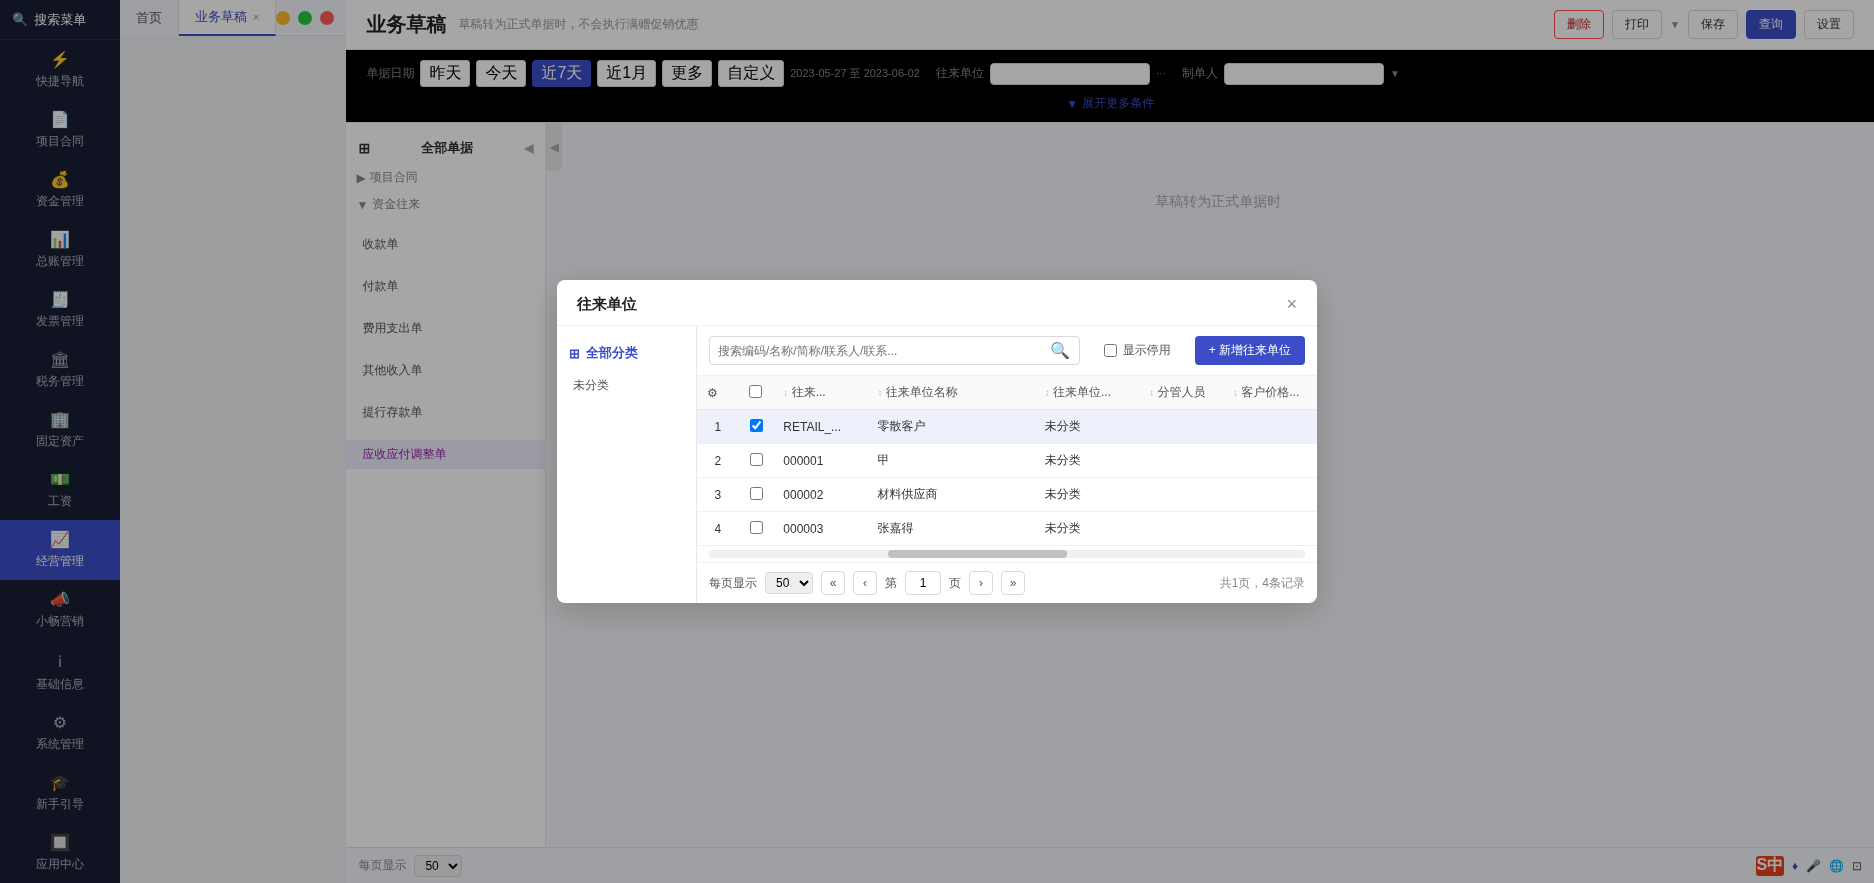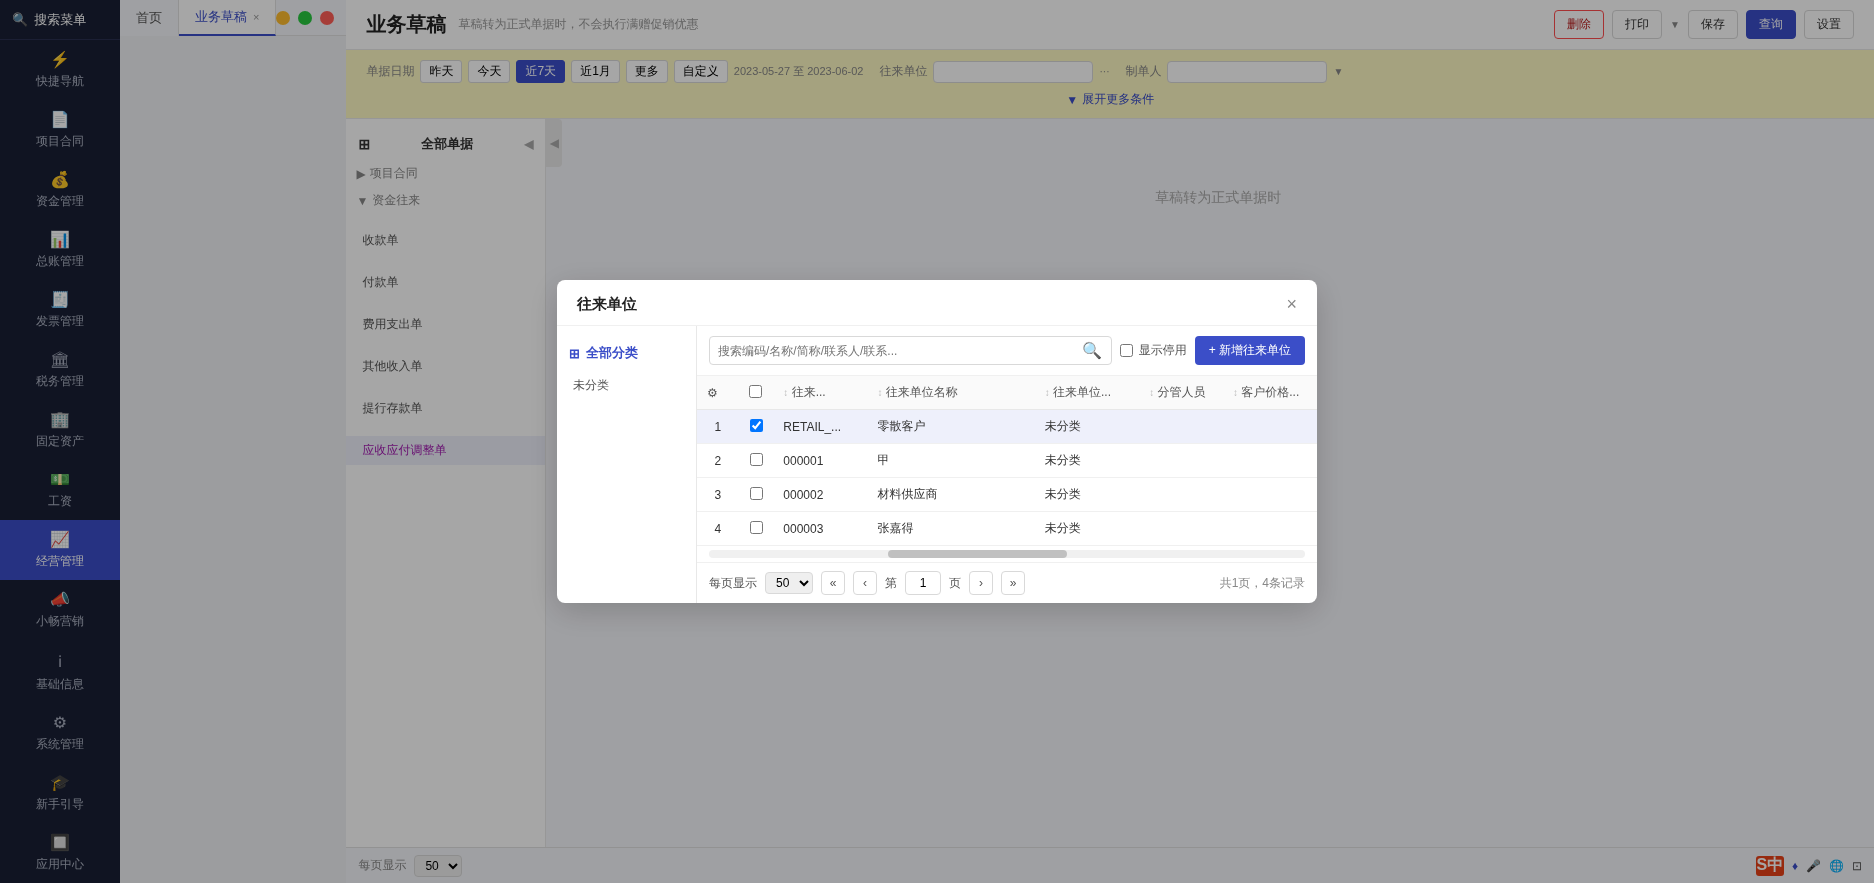--- a/index.html
+++ b/index.html
@@ -93,29 +93,29 @@
     .page-title { font-size: 20px; font-weight: bold; color: #222; }
     .page-subtitle { font-size: 12px; color: #999; }
 
     .page-actions { margin-left: auto; display: flex; gap: 8px; align-items: center; }
     .btn { padding: 5px 12px; font-size: 12px; border-radius: 4px; cursor: pointer; border: 1px solid #d9d9d9; background: #fff; color: #333; }
     .btn.primary { background: #3b4ec8; color: #fff; border-color: #3b4ec8; }
     .btn.danger { color: #b91c1c; border-color: #ff4d4f; }
 
     
     .filter-bar {
-      background: #fef9c3;
+      background: #000000;
       padding: 10px 20px;
       border-bottom: 1px solid #e8e8e8;
       font-size: 12px;
     }
     .filter-row { display: flex; align-items: center; gap: 16px; flex-wrap: wrap; }
     .filter-item { display: flex; align-items: center; gap: 6px; color: #555; }
     .filter-label { color: #888; }
-    .date-btn { padding: 2px 8px; border-radius: 3px; border: 1px solid #d9d9d9; cursor: pointer; font-size: 12px; background: #fff; }
+    .date-btn { padding: 2px 8px; border-radius: 3px; border: 1px solid #d9d9d9; cursor: pointer; font-size: 16px; background: #fff; }
     .date-btn.active { background: #3b4ec8; color: #fff; border-color: #3b4ec8; }
     .date-range { color: #888; font-size: 11px; }
     .expand-more { color: #3b4ec8; cursor: pointer; font-size: 12px; display: flex; align-items: center; gap: 4px; }
 
     
     .content-area {
       flex: 1;
       display: flex;
       overflow: hidden;
     }
@@ -225,21 +225,21 @@
     .modal-right {
       flex: 1;
       display: flex;
       flex-direction: column;
       overflow: hidden;
     }
     .modal-toolbar {
       display: flex;
       align-items: center;
       padding: 10px 12px;
-      gap: 8px;
+      gap: 24px;
       border-bottom: 1px solid #f0f0f0;
     }
     .search-box {
       display: flex;
       align-items: center;
       border: 1px solid #d9d9d9;
       border-radius: 4px;
       padding: 4px 8px;
       gap: 6px;
       flex: 1;

